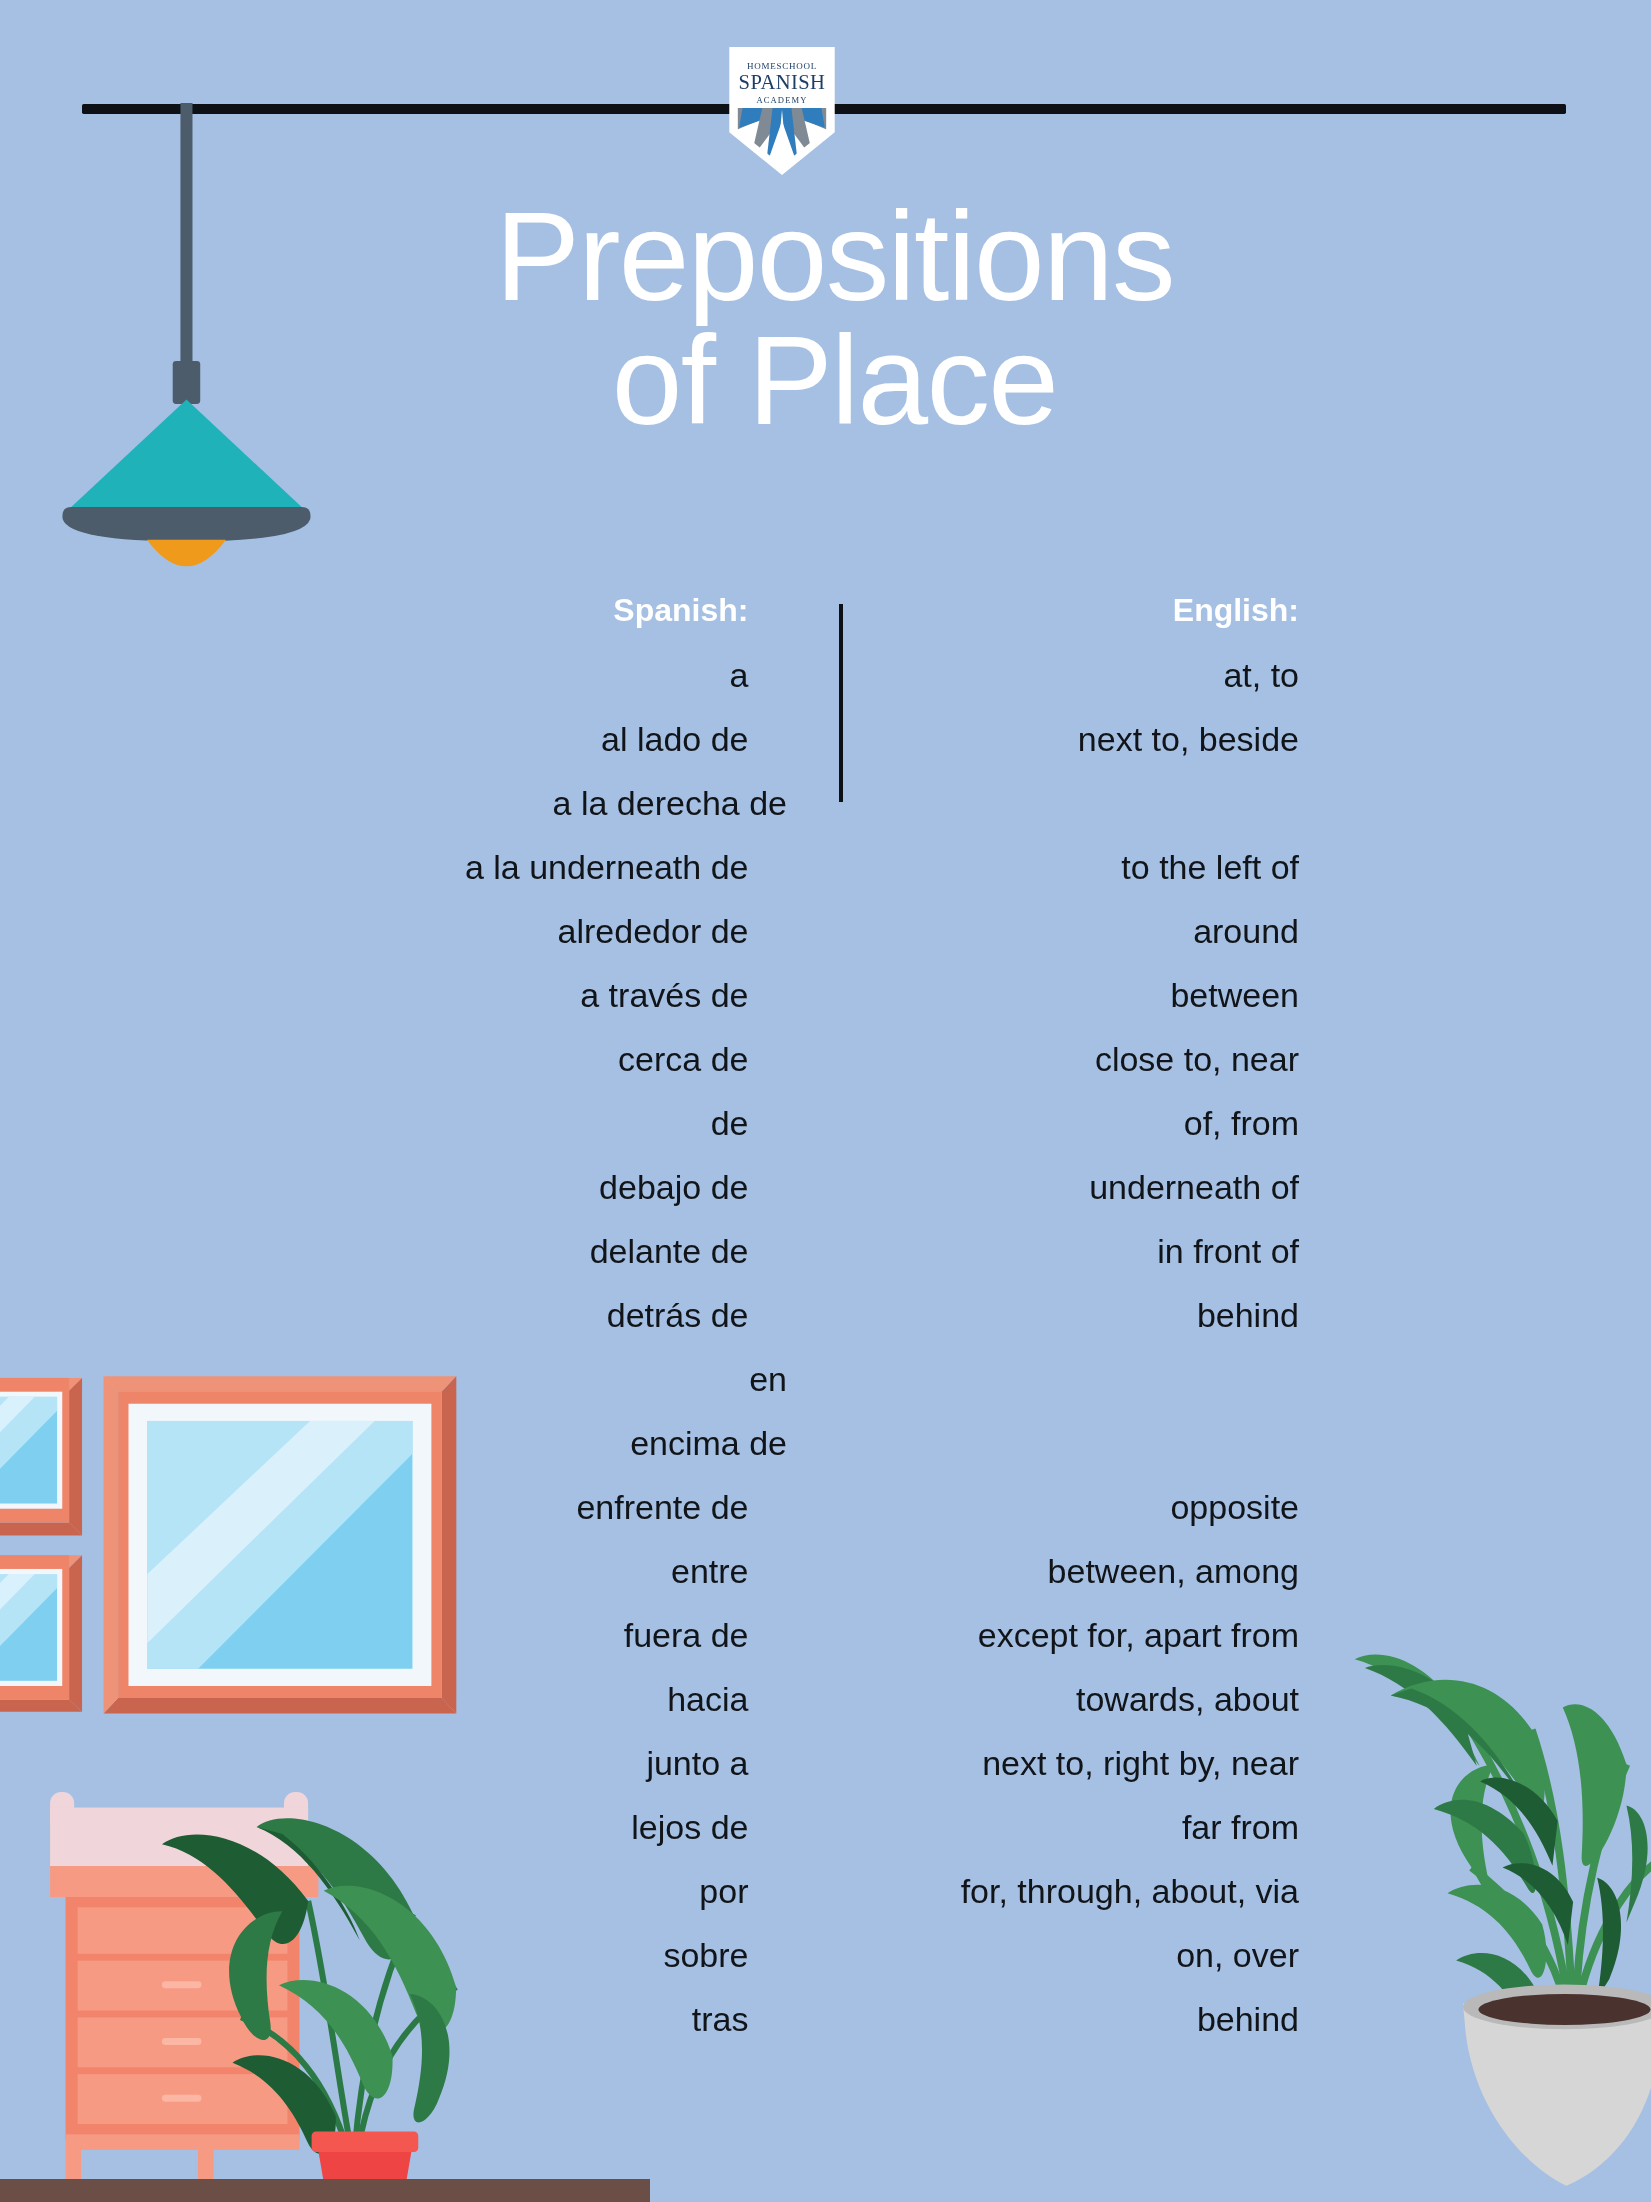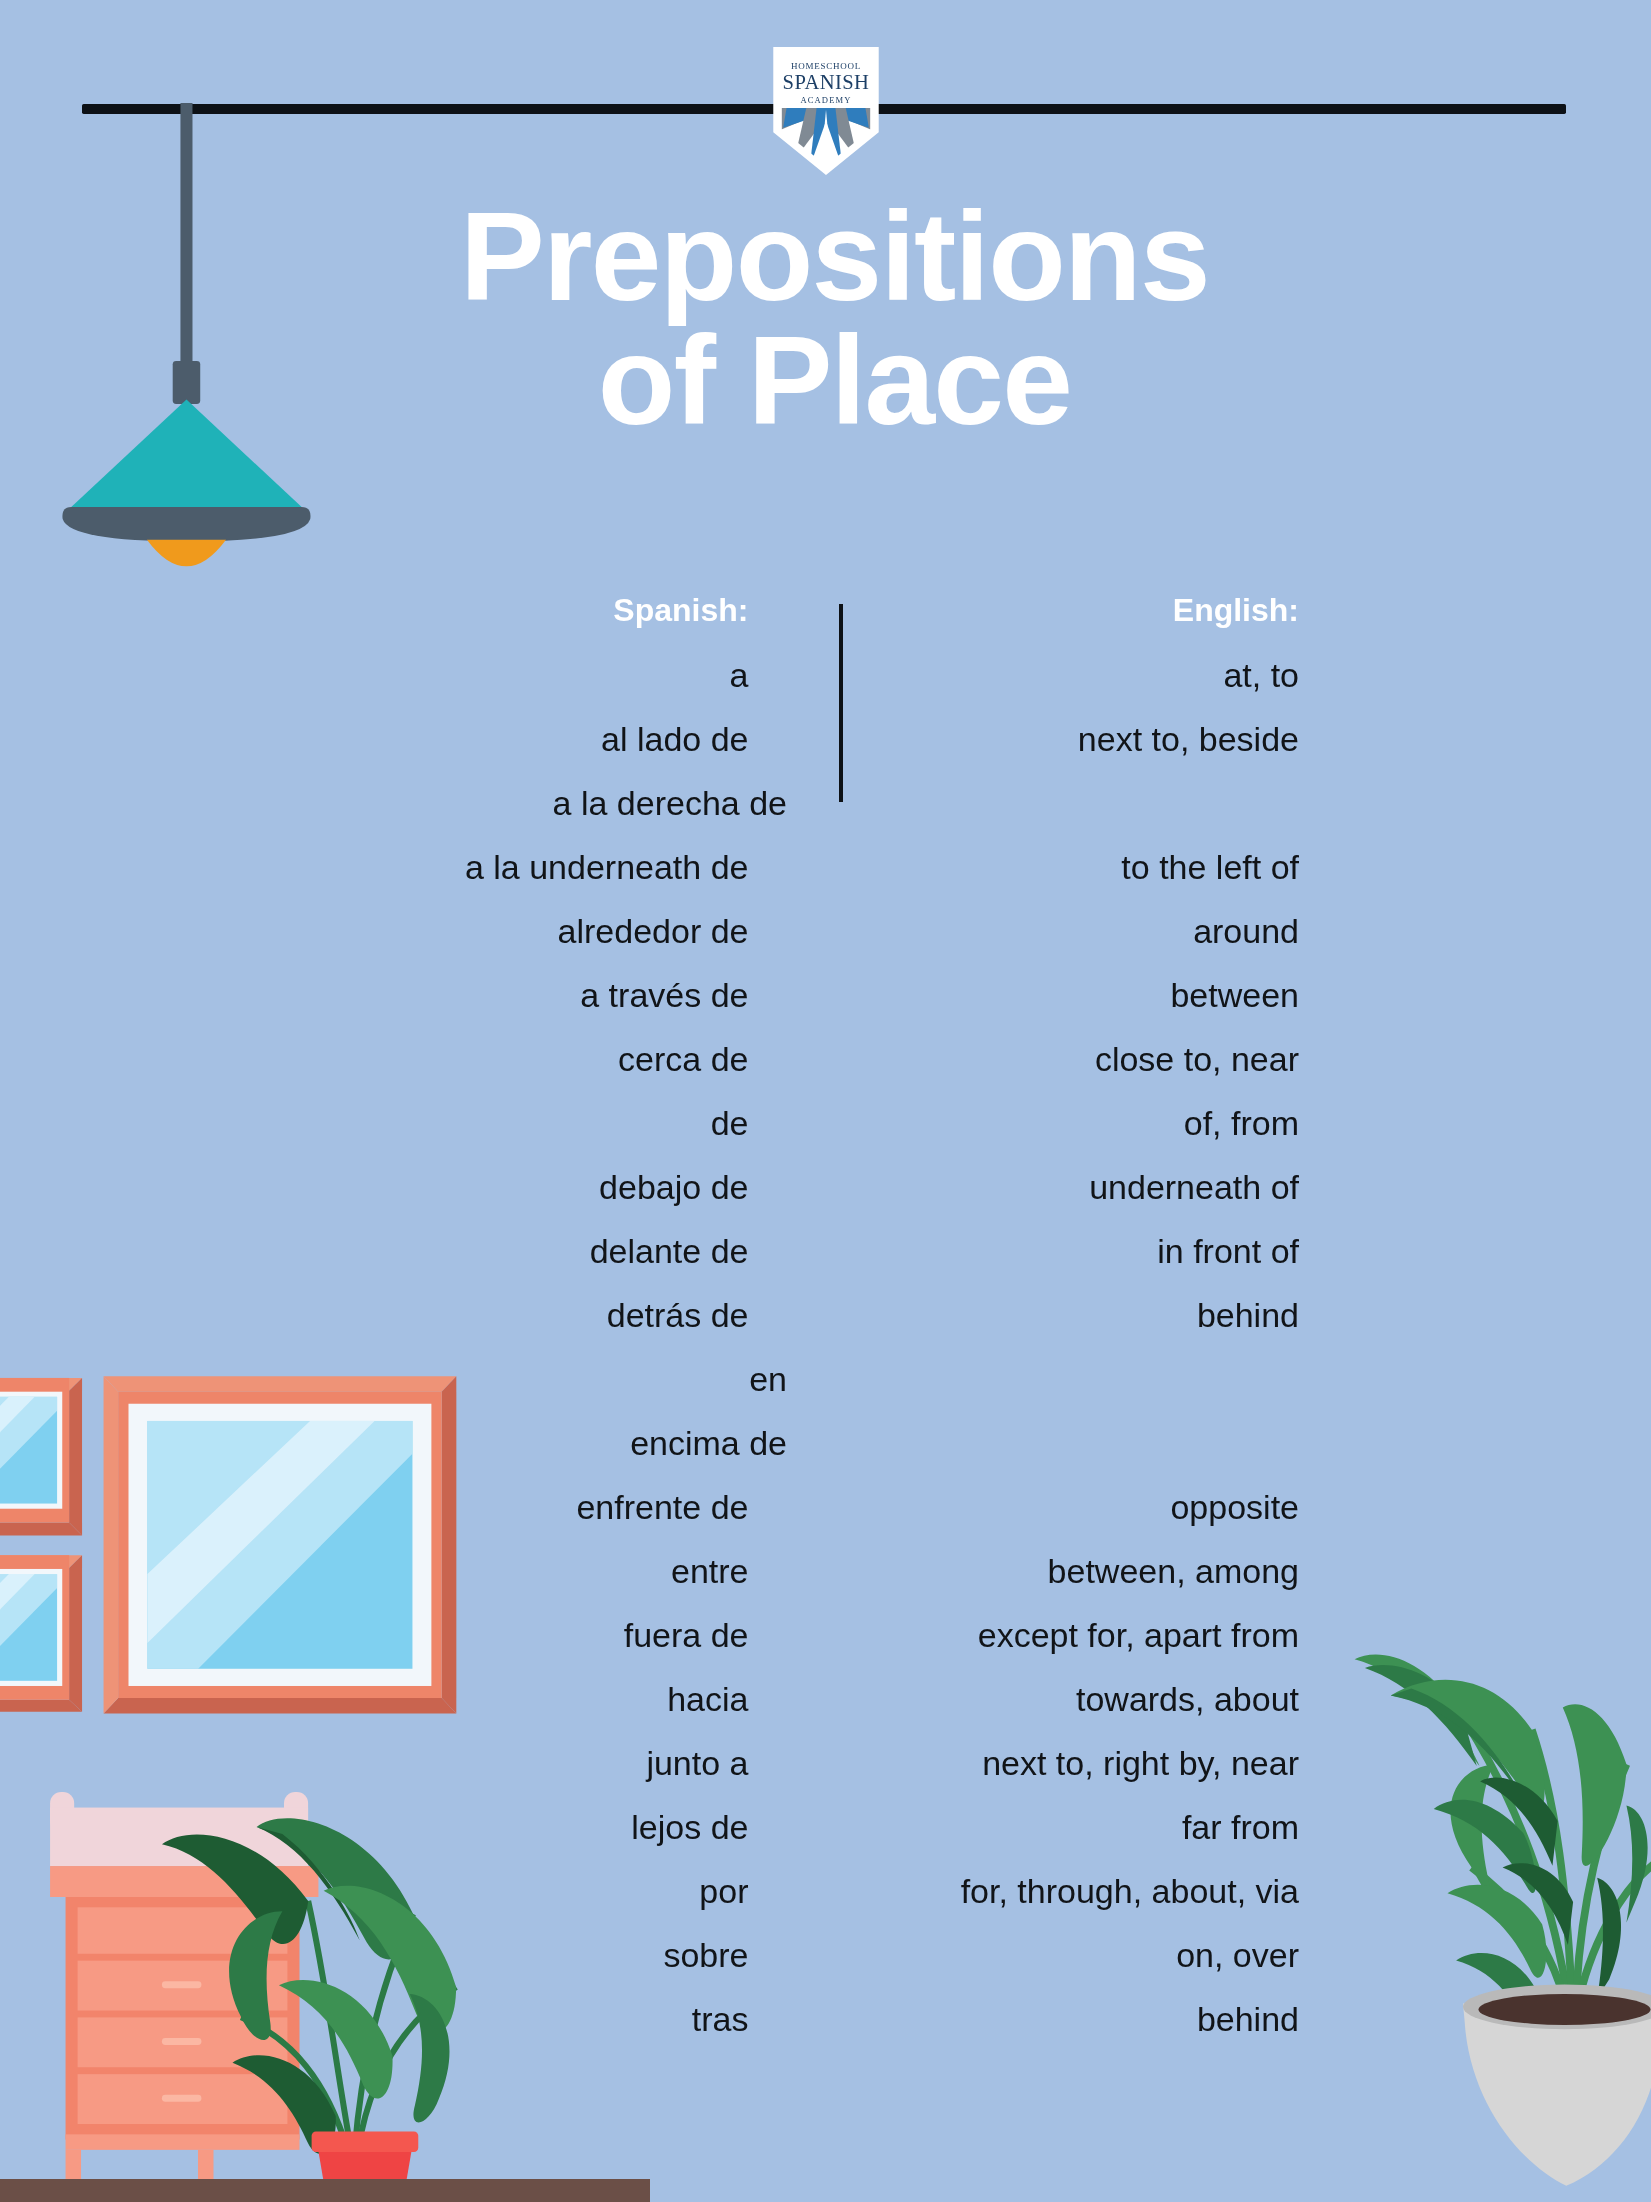--- a/index.html
+++ b/index.html
@@ -7,27 +7,27 @@
     width:1652px;height:2203px;
     background:#a5c0e3;
     font-family:"Liberation Sans",sans-serif;
     overflow:hidden;
     position:relative;
   }
   .stage{position:absolute;inset:0;width:1652px;height:2203px;overflow:hidden;}
 
   
   .rail{position:absolute;left:82px;top:104px;width:1484px;height:9.5px;background:#0d1116;border-radius:1.7px;}
-  .logo{position:absolute;left:772px;top:47px;width:108px;height:129px;}
+  .logo{position:absolute;left:728px;top:47px;width:108px;height:129px;}
 
   
   .title{
     position:absolute;left:284px;top:194px;width:1101px;
     text-align:center;color:#ffffff;
-    font-size:127px;font-weight:bold;line-height:0.98;
+    font-size:127px;font-weight:normal;line-height:0.98;
     letter-spacing:-1.7px;
   }
   .title .l2{display:block;}
 
   
   .table{position:absolute;left:404px;top:594px;width:895px;}
   .row{display:flex;height:64px;align-items:flex-start;gap:9px;}
   .sp{width:383px;text-align:right;padding-right:0;}
   .en{width:482px;text-align:right;padding-left:108px;}
   .hrow .sp,.hrow .en{color:#ffffff;font-weight:bold;font-size:32px;line-height:1.0;}

